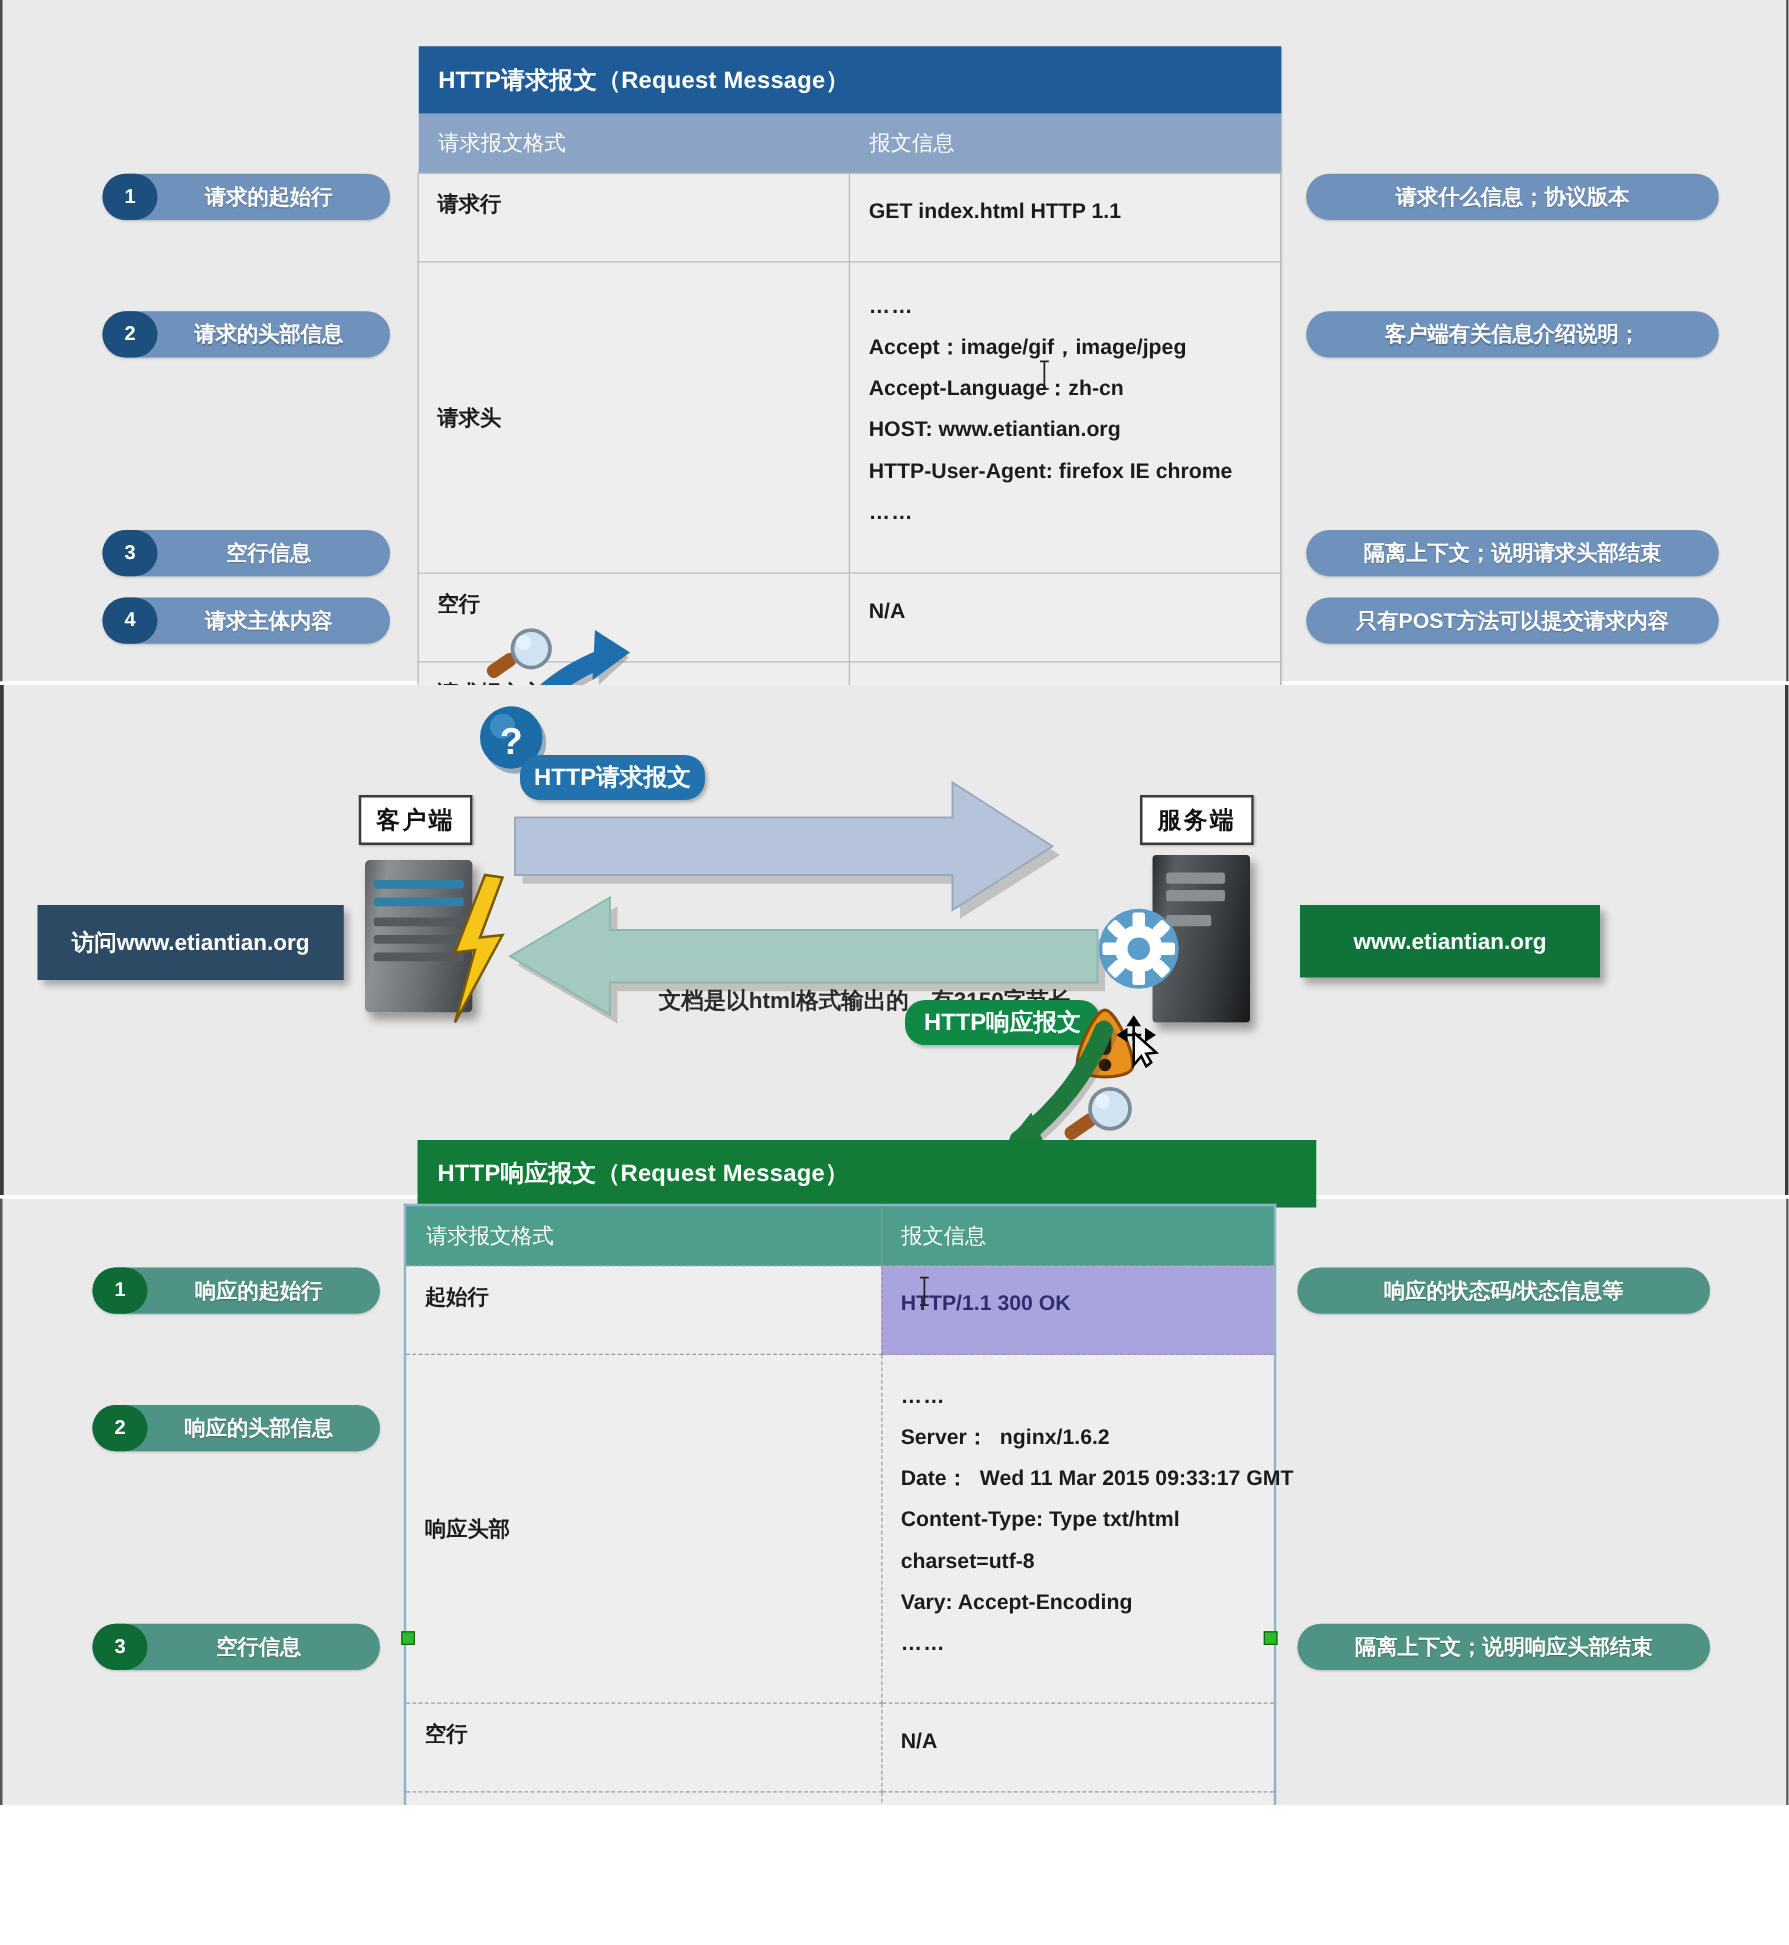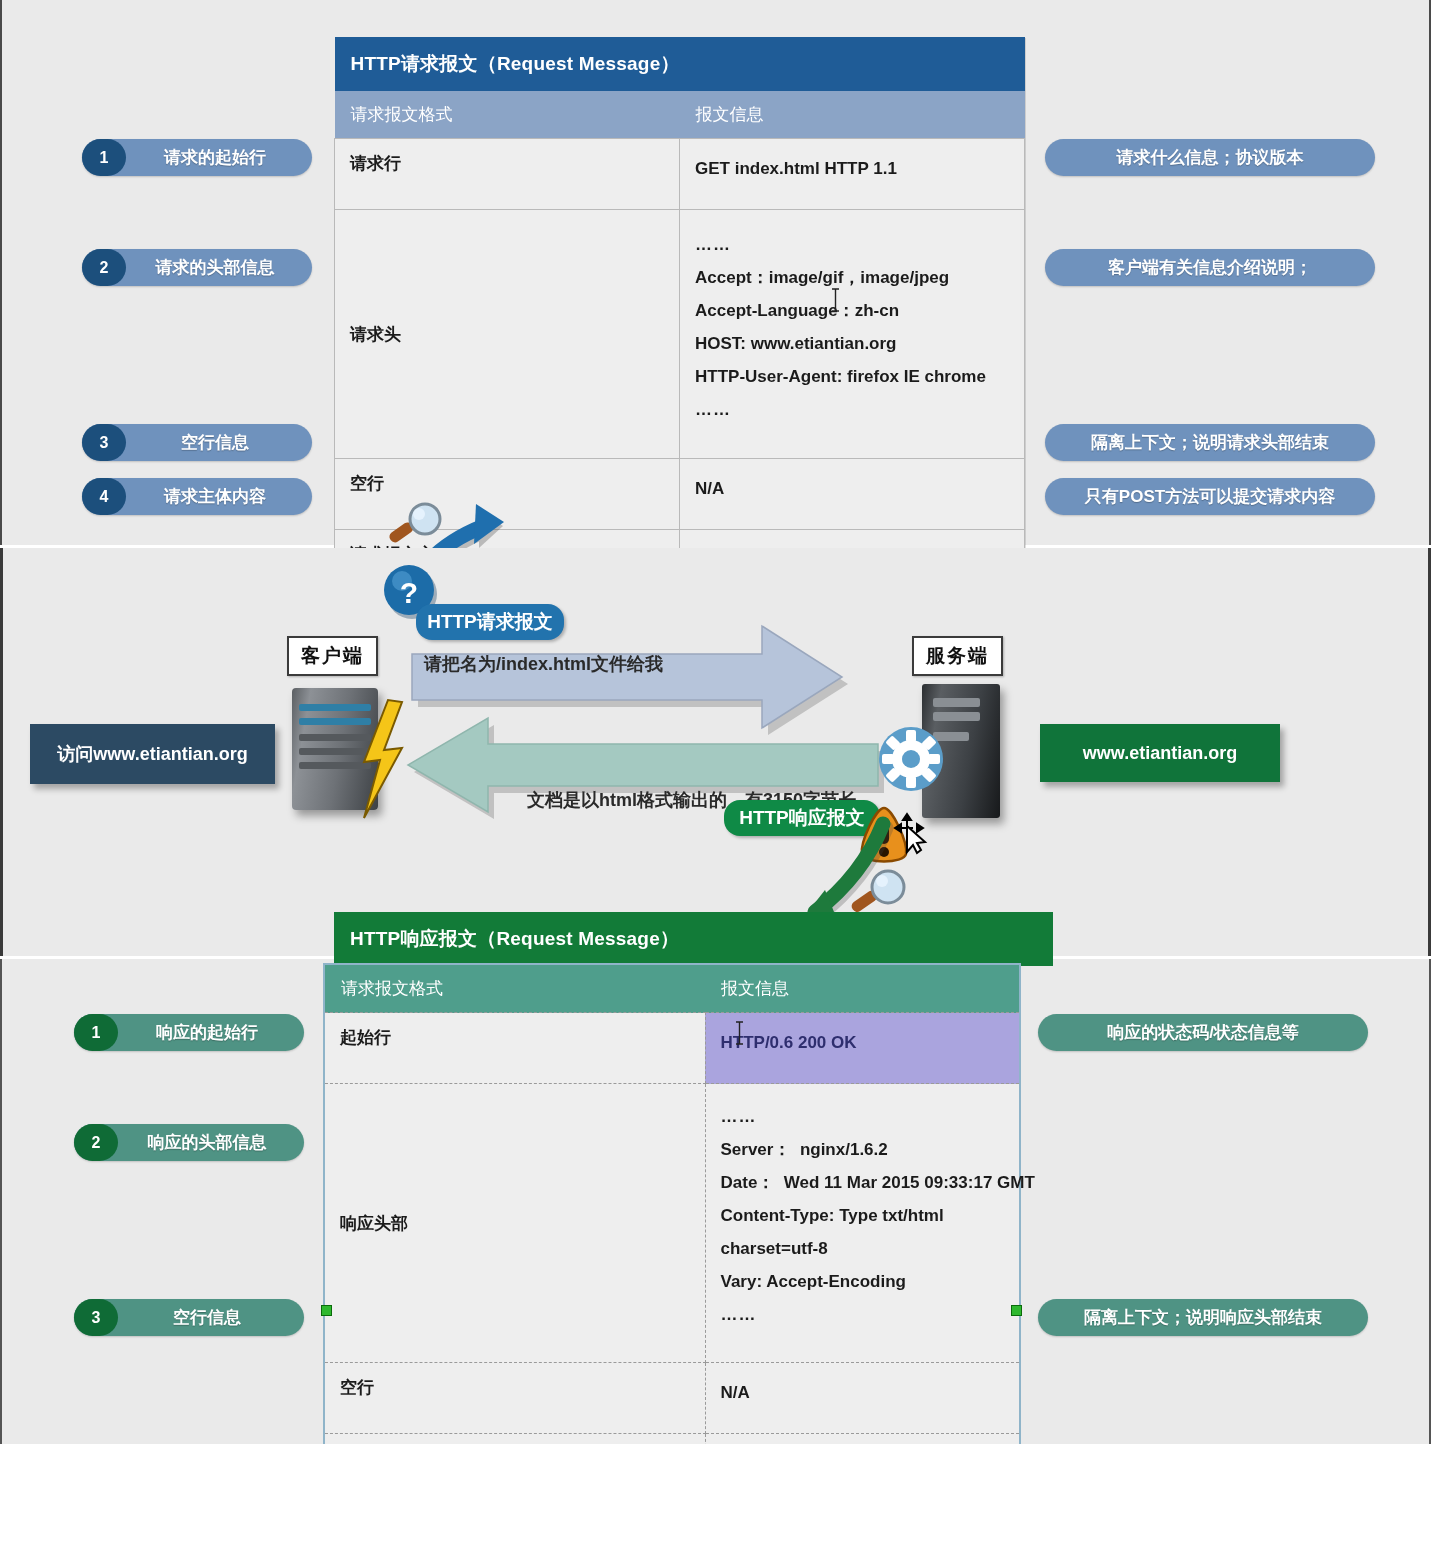--- a/index.html
+++ b/index.html
@@ -204,21 +204,20 @@
   </div>
 
   <div class="abs" style="left:412px;top:626px;width:470px;height:130px;">
     <svg width="470" height="130" viewBox="0 0 470 130">
       <g transform="translate(6,7)" opacity=".28">
         <path d="M0 28 L350 28 L350 0 L430 51 L350 102 L350 74 L0 74 Z" fill="#555"></path>
       </g>
       <path d="M0 28 L350 28 L350 0 L430 51 L350 102 L350 74 L0 74 Z" fill="#b6c4da" stroke="#9aa7bd" stroke-width="1.5"></path>
     </svg>
   </div>
-  <div class="arrowtxt" style="left:424px;top:652px;width:400px;">请把名为/index.html文件给我</div>
 
   <div class="tag" id="tag-req" style="left:416px;top:604px;width:148px;height:36px;">
     <span>HTTP请求报文</span>
   </div>
 
   <div class="abs" style="left:408px;top:718px;width:470px;height:118px;">
     <svg width="470" height="118" viewBox="0 0 470 118">
       <g transform="translate(6,7)" opacity=".28">
         <path d="M470 26 L80 26 L80 0 L0 47 L80 94 L80 68 L470 68 Z" fill="#555"></path>
       </g>
@@ -330,21 +329,21 @@
 
   <table class="msgtable" id="resp-table">
     <tbody>
         <tr>
       <td class="sub-head" style="width:348px;border:none;">请求报文格式</td>
       <td class="sub-head" style="border:none;">报文信息</td>
     </tr>
     <tr>
       <td class="cell" style="height:44px;">起始行</td>
       <td class="cell selcell">
-        <span class="ln">HTTP/0.6 200 OK</span>
+        <span class="ln">HTTP/1.1 300 OK</span>
       </td>
     </tr>
     <tr>
       <td class="cell" style="height:252px;vertical-align:middle;">响应头部</td>
       <td class="cell" style="padding-top:16px;">
         <span class="ln dots">……</span>
         <span class="ln">Server：  nginx/1.6.2</span>
         <span class="ln">Date：  Wed 11 Mar 2015 09:33:17 GMT</span>
         <span class="ln">Content-Type: Type txt/html</span>
         <span class="ln">charset=utf-8</span>

